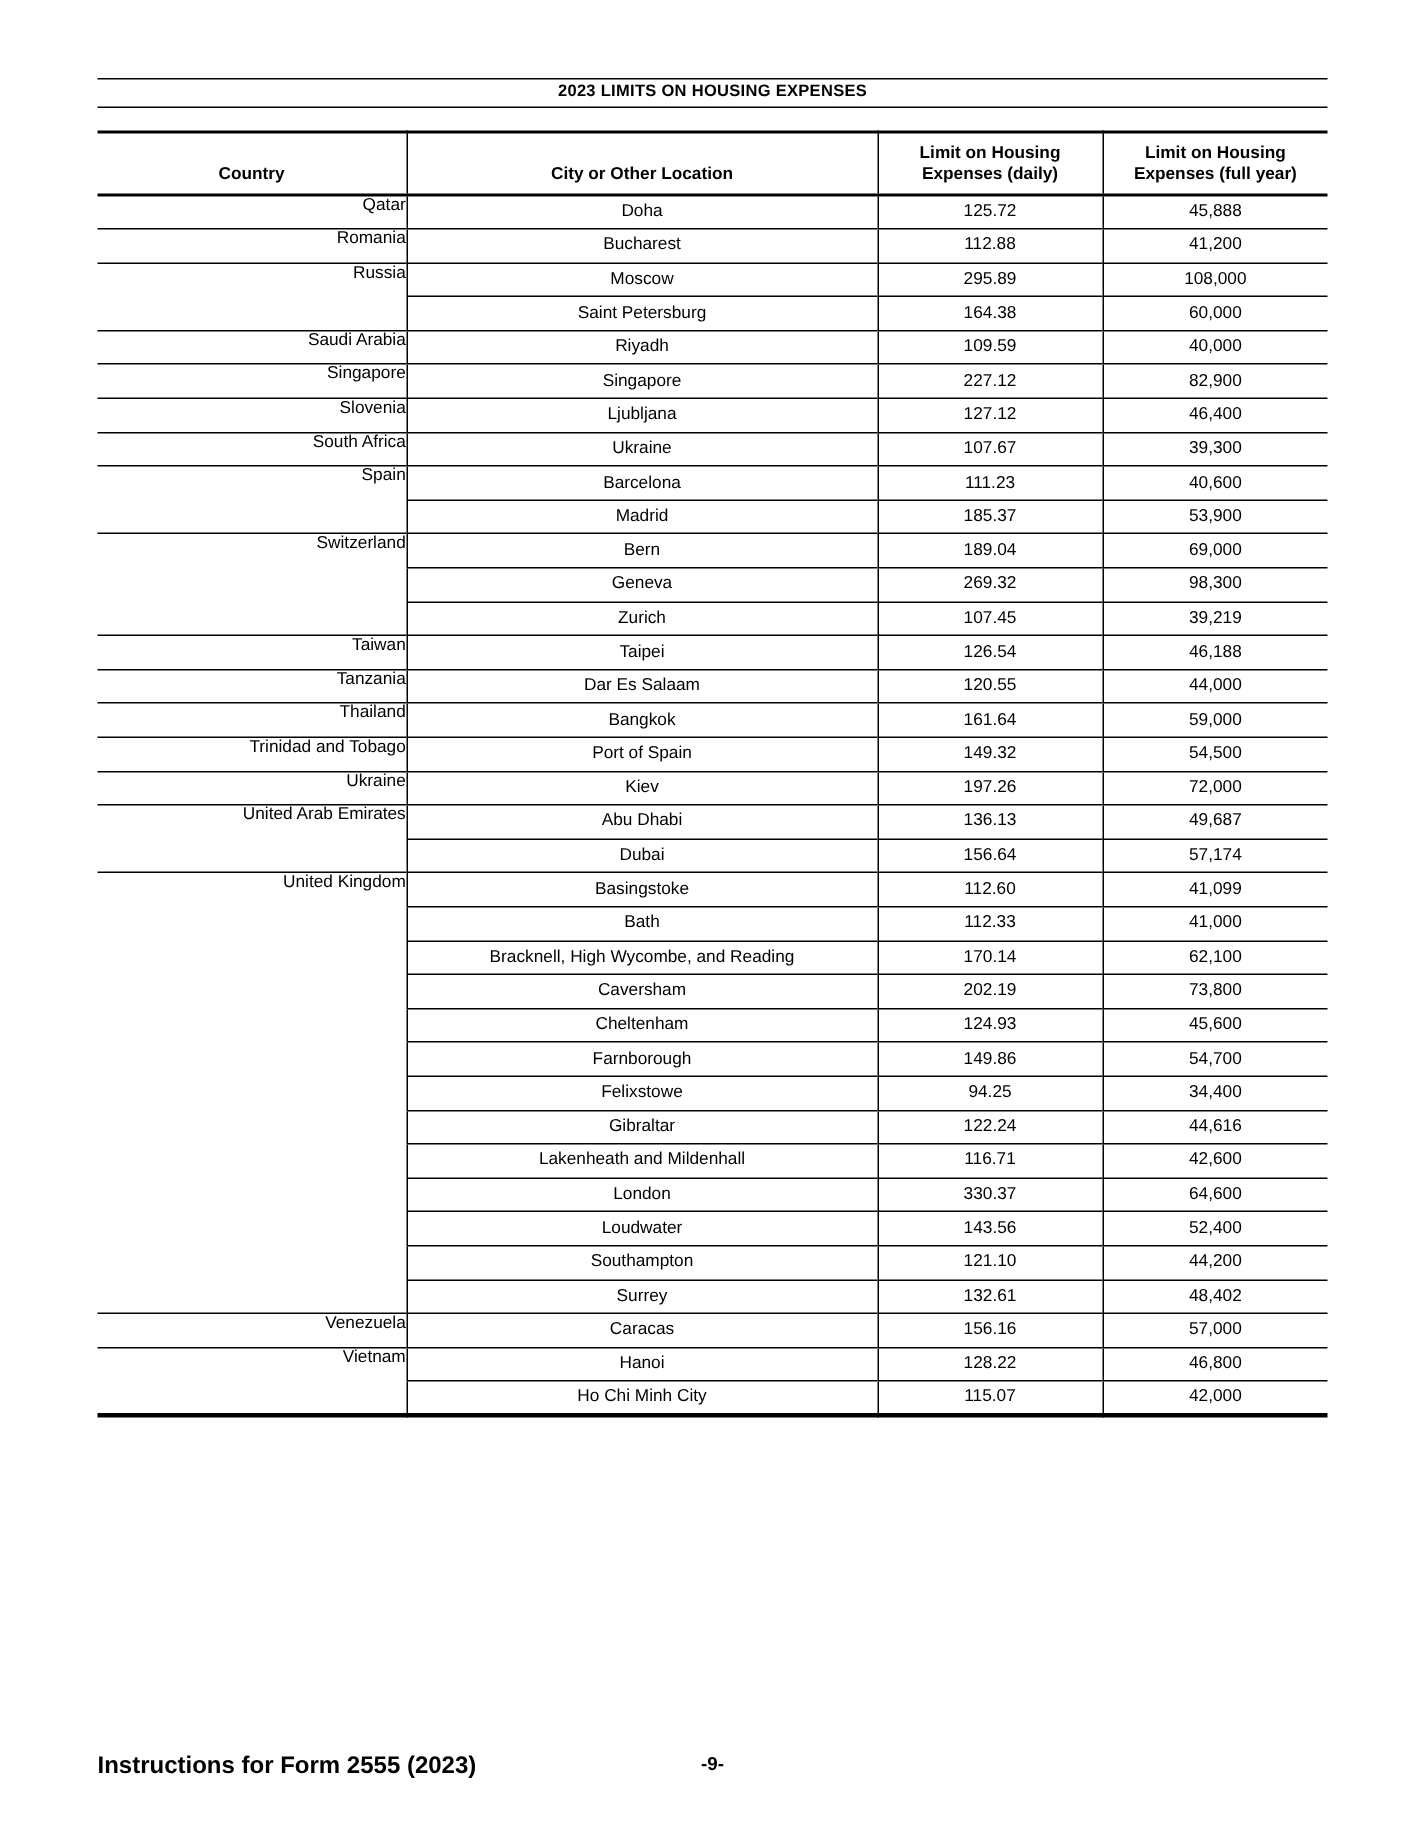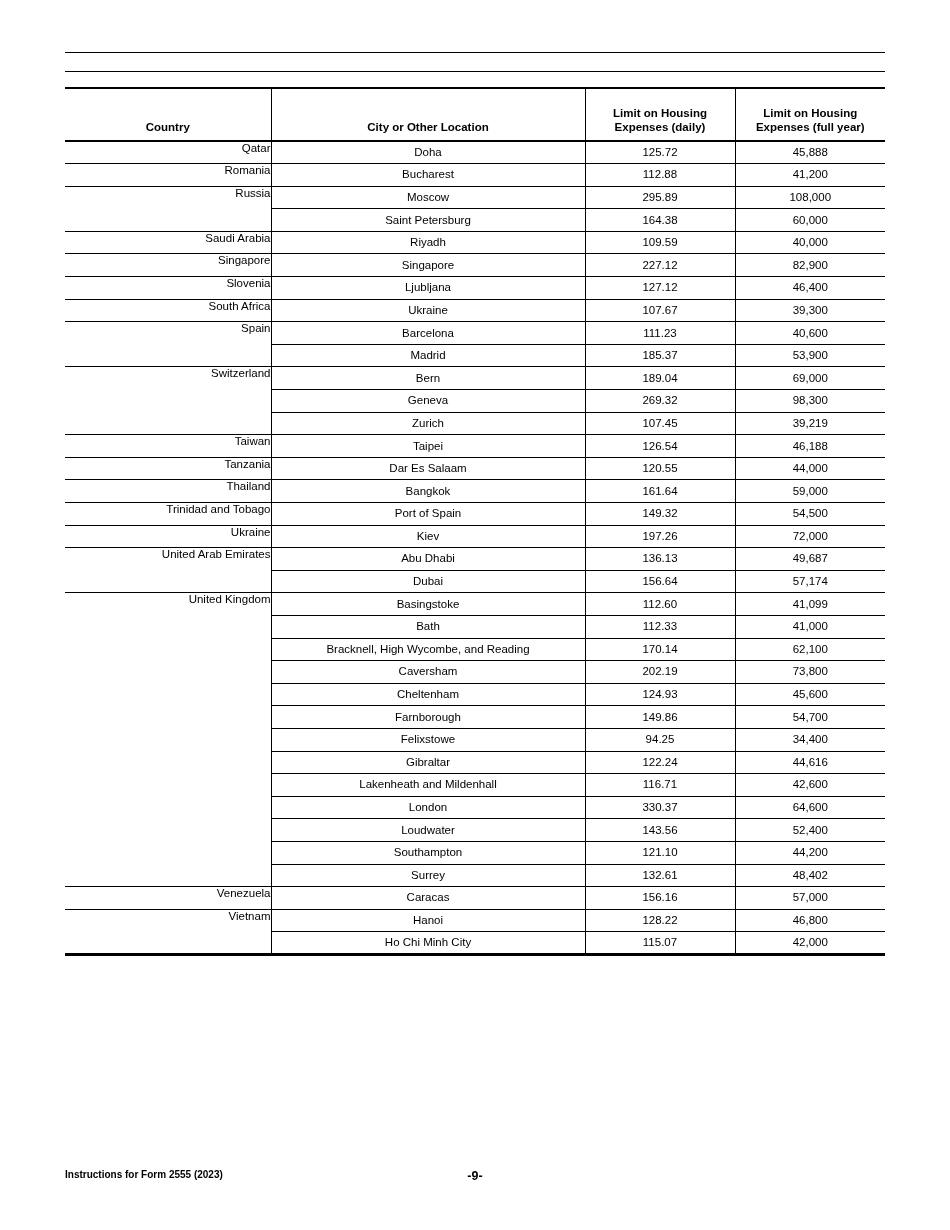--- a/index.html
+++ b/index.html
@@ -43,21 +43,21 @@
     border-top: 2px solid #000;
     border-bottom: 3px solid #000;
   }
   table.limits th {
     font-weight: bold;
     font-size: 11.5px;
     line-height: 14px;
     text-align: center;
     vertical-align: bottom;
     padding: 4px 6px 6px 6px;
-    height: 53px;
+    height: 42px;
     box-sizing: border-box;
     border-bottom: 2px solid #000;
   }
   table.limits td {
     font-size: 11.5px;
     line-height: 13px;
     height: 22.6px;
     box-sizing: border-box;
     padding: 0;
     border-top: 1px solid #000;
@@ -76,38 +76,39 @@
   td.col-num {
     vertical-align: middle;
     text-align: center;
   }
   .bl { border-left: 1px solid #000; }
   .footer-left {
     position: absolute;
     left: 65px;
     top: 1169px;
     font-weight: bold;
-    font-size: 10px;
+    font-size: 16px;
   }
   .footer-page {
     position: absolute;
     left: 0;
     top: 1169px;
     width: 950px;
     text-align: center;
     font-weight: bold;
     font-size: 12.5px;
   }
 </style>
 </head>
 <body>
 
 <div class="page">
 
   <div class="rule rule-top"></div>
+  <div class="doc-title">2023 LIMITS ON HOUSING EXPENSES</div>
   <div class="rule rule-bottom"></div>
 
   <table class="limits">
     <colgroup>
       <col style="width:206px">
       <col style="width:314px">
       <col style="width:150px">
       <col style="width:150px">
     </colgroup>
     <thead>

